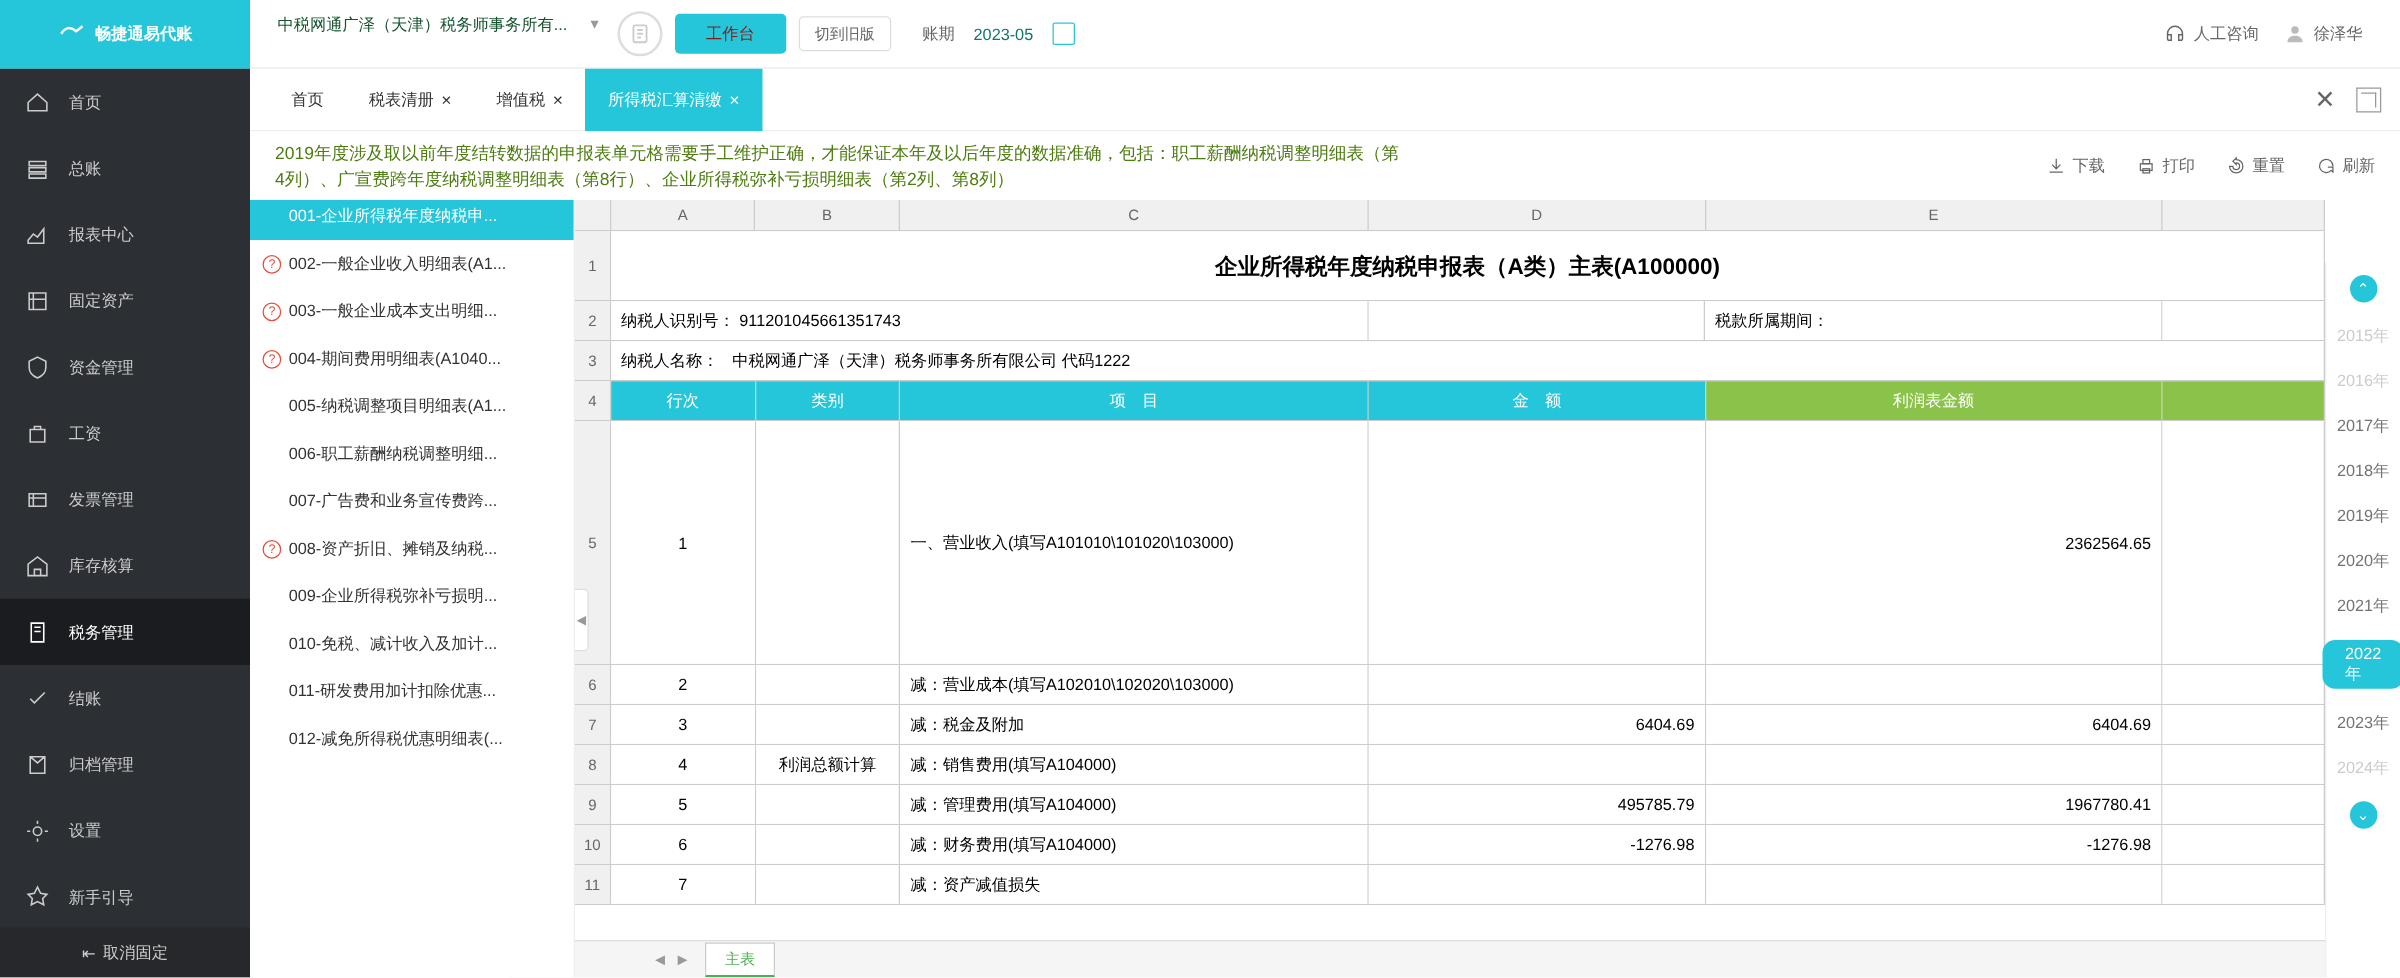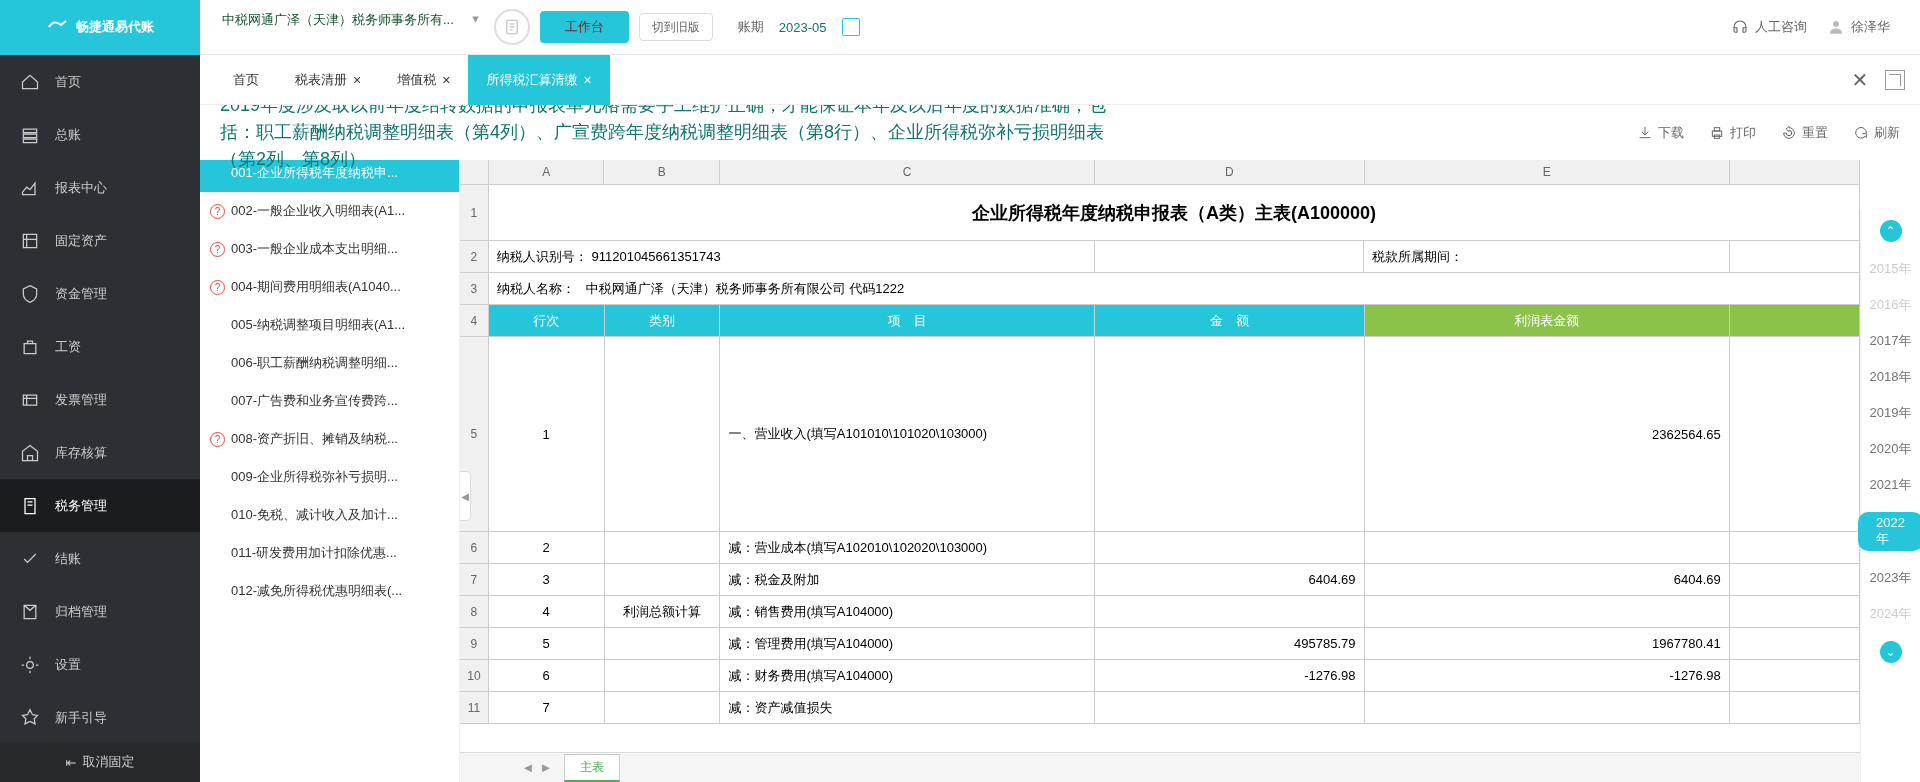--- a/index.html
+++ b/index.html
@@ -30,21 +30,21 @@
 .tabs{height:50px;display:flex;align-items:center;padding:0 15px;border-bottom:1px solid #eee}
 .tab{padding:0 18px;height:50px;display:flex;align-items:center;gap:4px;color:#333;font-size:15px;cursor:pointer}
 .tab.active{background:#26c6da;color:#fff}
 .tab .x{font-size:14px;margin-left:2px}
 .tabs-close{margin-left:auto;width:30px;height:30px;display:flex;align-items:center;justify-content:center;color:#666;font-size:20px;font-weight:300}
 .tabs-full{width:20px;height:20px;border:1.5px solid #999;margin-left:10px;position:relative}
 .tabs-full::after{content:"";position:absolute;inset:3px;border:1.5px solid #999;border-left:none;border-bottom:none}
 
 .content{flex:1;display:flex;overflow:hidden;position:relative}
 .notice-bar{position:absolute;top:0;left:0;right:0;height:55px;padding:10px 20px;display:flex;align-items:center;justify-content:space-between;background:#fff;z-index:5}
-.notice-text{color:#0f766e;font-size:18px;line-height:1.5;max-width:900px}
+.notice-text{color:#4d7c0f;font-size:14px;line-height:1.5;max-width:900px}
 .toolbar{display:flex;gap:25px}
 .tool-btn{display:flex;align-items:center;gap:5px;color:#666;font-size:13px;cursor:pointer}
 .tool-btn svg{width:16px;height:16px}
 
 .form-list{width:260px;margin-top:49px;border-right:1px solid #eee;overflow-y:auto}
 .form-item{height:38px;display:flex;align-items:center;padding:0 10px;gap:6px;cursor:pointer;font-size:13px;color:#333;white-space:nowrap;overflow:hidden;text-overflow:ellipsis}
 .form-item.active{background:#26c6da;color:#fff}
 .q-icon{width:15px;height:15px;border:1px solid #e74c3c;border-radius:50%;color:#e74c3c;font-size:10px;display:flex;align-items:center;justify-content:center;flex-shrink:0}
 
 .sheet-wrap{flex:1;margin-top:55px;display:flex;flex-direction:column;overflow:hidden;position:relative}

